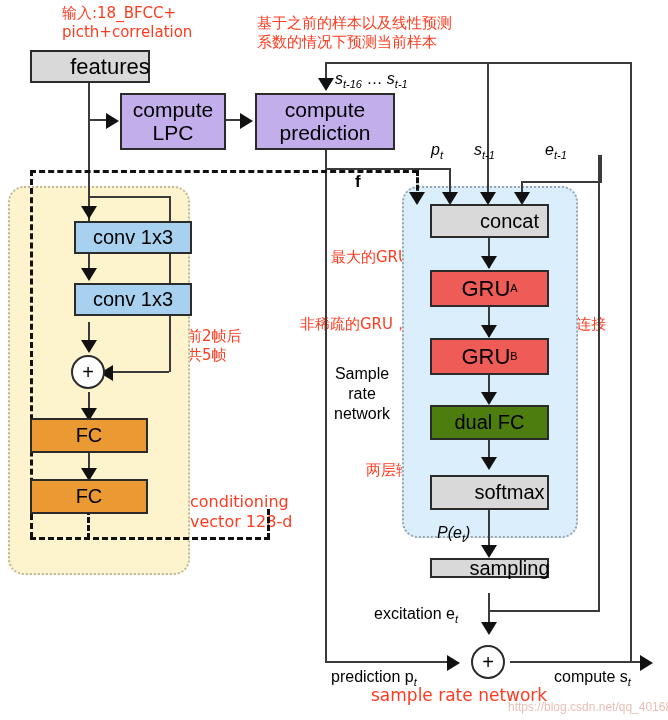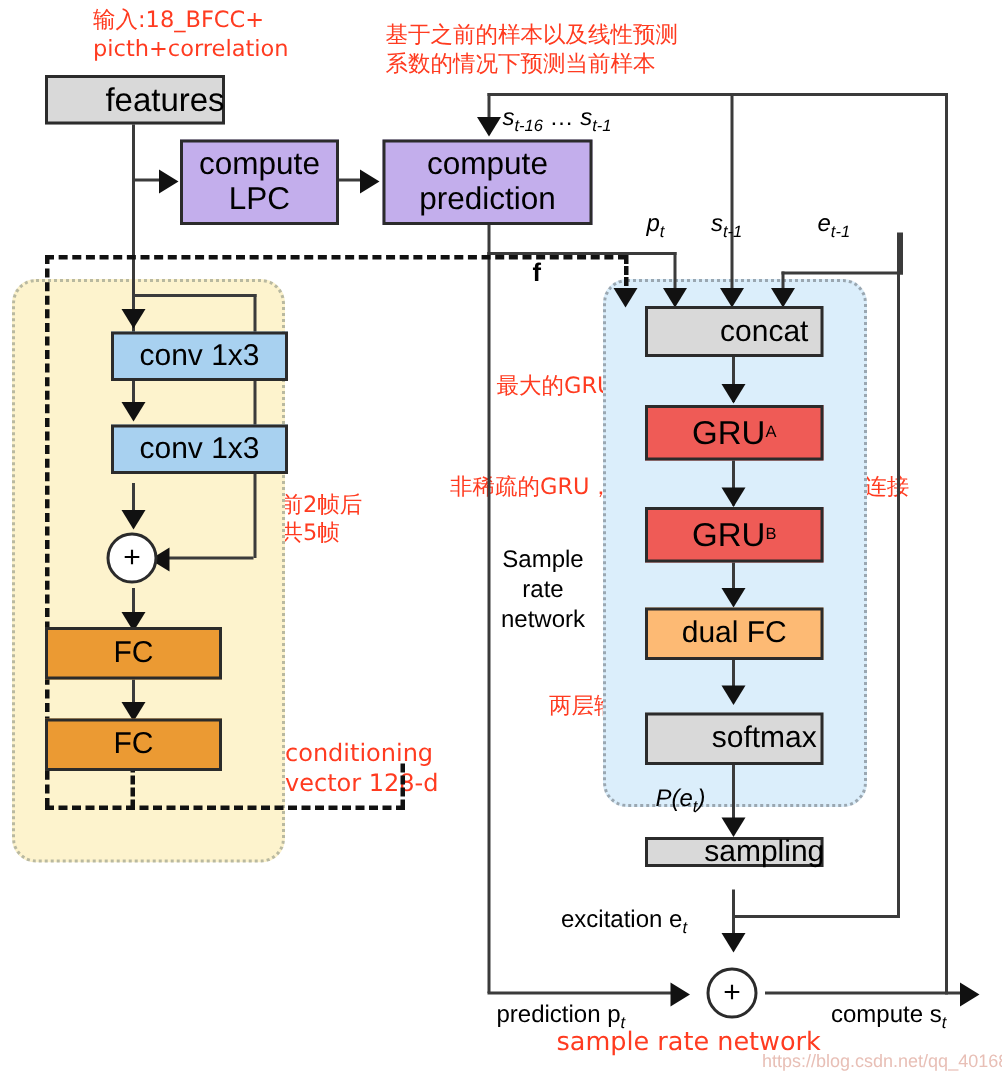--- a/index.html
+++ b/index.html
@@ -15,21 +15,21 @@
   .supsm{font-size:11px;vertical-align:sub;}
   
   .node{box-sizing:border-box;display:flex;align-items:center;justify-content:center;
         text-align:center;border:2px solid #2b2b2b;color:#000;
         font-family:"Liberation Sans",sans-serif;line-height:1.05;}
   .n-grey{background:#d9d9d9;padding-left:40px;}
   .n-purple{background:#c3aeec;}
   .n-blue{background:#a8d1f0;margin-left:44px;}
   .n-orange{background:#eb9a33;}
   .n-red{background:#ef5b56;}
-  .n-green{background:#fdba74;}
+  .n-green{background:#4d7c0f;}
   
   .frame-box{box-sizing:border-box;background:#fdf3cd;border:2px dotted #b9b9a0;border-radius:16px;}
   .sample-box{box-sizing:border-box;background:#dbeefb;border:2px dotted #9aa7b1;border-radius:16px;}
   .frame-tag{background:#f7ca5f;color:#000;font-family:"Liberation Sans",sans-serif;font-size:15px;
              padding:1px 4px;white-space:nowrap;}
   
   .ln{background:#3b3b3b;position:absolute;}
   .vl{width:2px;}
   .hl{height:2px;}
   .dash-h{position:absolute;height:0;border-top:3px dashed #111;}

